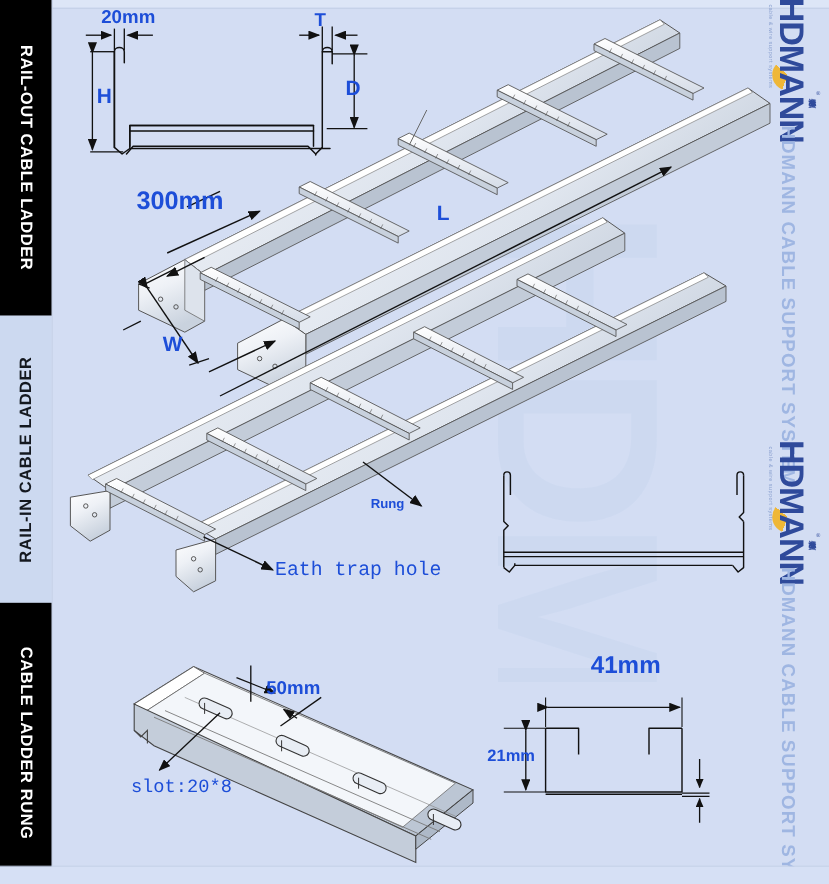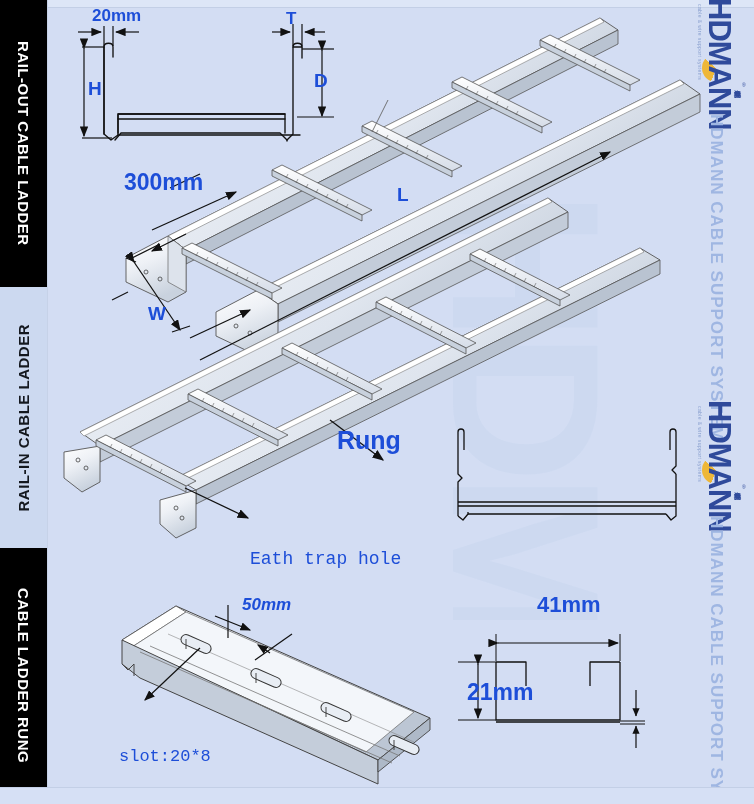--- a/index.html
+++ b/index.html
@@ -82,21 +82,21 @@
     letter-spacing:-10px;line-height:.9;pointer-events:none;
     overflow:hidden;
   }
 
   
   svg.draw{position:absolute;left:0;top:0;width:754px;height:804px;pointer-events:none;}
 
   
   .ann{position:absolute;color:#1d4ed8;white-space:nowrap;}
   .ann.sans{font-family:"Liberation Sans", sans-serif;font-weight:bold;}
-  .ann.mono{font-family:"Liberation Mono", monospace;margin-top:40px;}
+  .ann.mono{font-family:"Liberation Mono", monospace;}
 </style>
 </head>
 <body>
 
 <div id="page">
 
   <div class="edge-top"></div>
   <div class="edge-top-line"></div>
 
   <div class="bg-wm">HDMANN</div>
@@ -415,28 +415,28 @@
 
   <div class="ann sans" style="left:92px;top:6px;font-size:17px;">20mm</div>
   <div class="ann sans" style="left:88px;top:78px;font-size:19px;">H</div>
   <div class="ann sans" style="left:286px;top:9px;font-size:17px;">T</div>
   <div class="ann sans" style="left:314px;top:70px;font-size:19px;">D</div>
 
   <div class="ann sans" style="left:124px;top:169px;font-size:23px;">300mm</div>
   <div class="ann sans" style="left:148px;top:303px;font-size:19px;">W</div>
   <div class="ann sans" style="left:397px;top:184px;font-size:19px;">L</div>
 
-  <div class="ann sans" style="left:337px;top:426px;font-size:25px;">Rung</div>
+  <div class="ann sans" style="left:337px;top:451px;font-size:12px;">Rung</div>
   <div class="ann mono" style="left:250px;top:509px;font-size:18px;">Eath trap hole</div>
 
-  <div class="ann sans" style="left:242px;top:595px;font-size:17px;font-style:italic;">50mm</div>
+  <div class="ann sans" style="left:242px;top:616px;font-size:17px;">50mm</div>
   <div class="ann mono" style="left:119px;top:707px;font-size:17px;">slot:20*8</div>
 
   <div class="ann sans" style="left:537px;top:592px;font-size:22px;">41mm</div>
-  <div class="ann sans" style="left:443px;top:679px;font-size:23px;margin-left:24px;">21mm</div>
+  <div class="ann sans" style="left:443px;top:679px;font-size:15px;">21mm</div>
 
   <div class="wm-col">
     <div class="wm-unit" style="top:-6px;">
       <div class="wm-logo">
         <div class="logo-arc"></div>
         <div class="logo-text">HDMANN</div>
         <div class="logo-sub">cable &amp; wire support systems</div>
         <div class="logo-cn">海德曼</div>
         <div class="logo-tm">®</div>
       </div>

